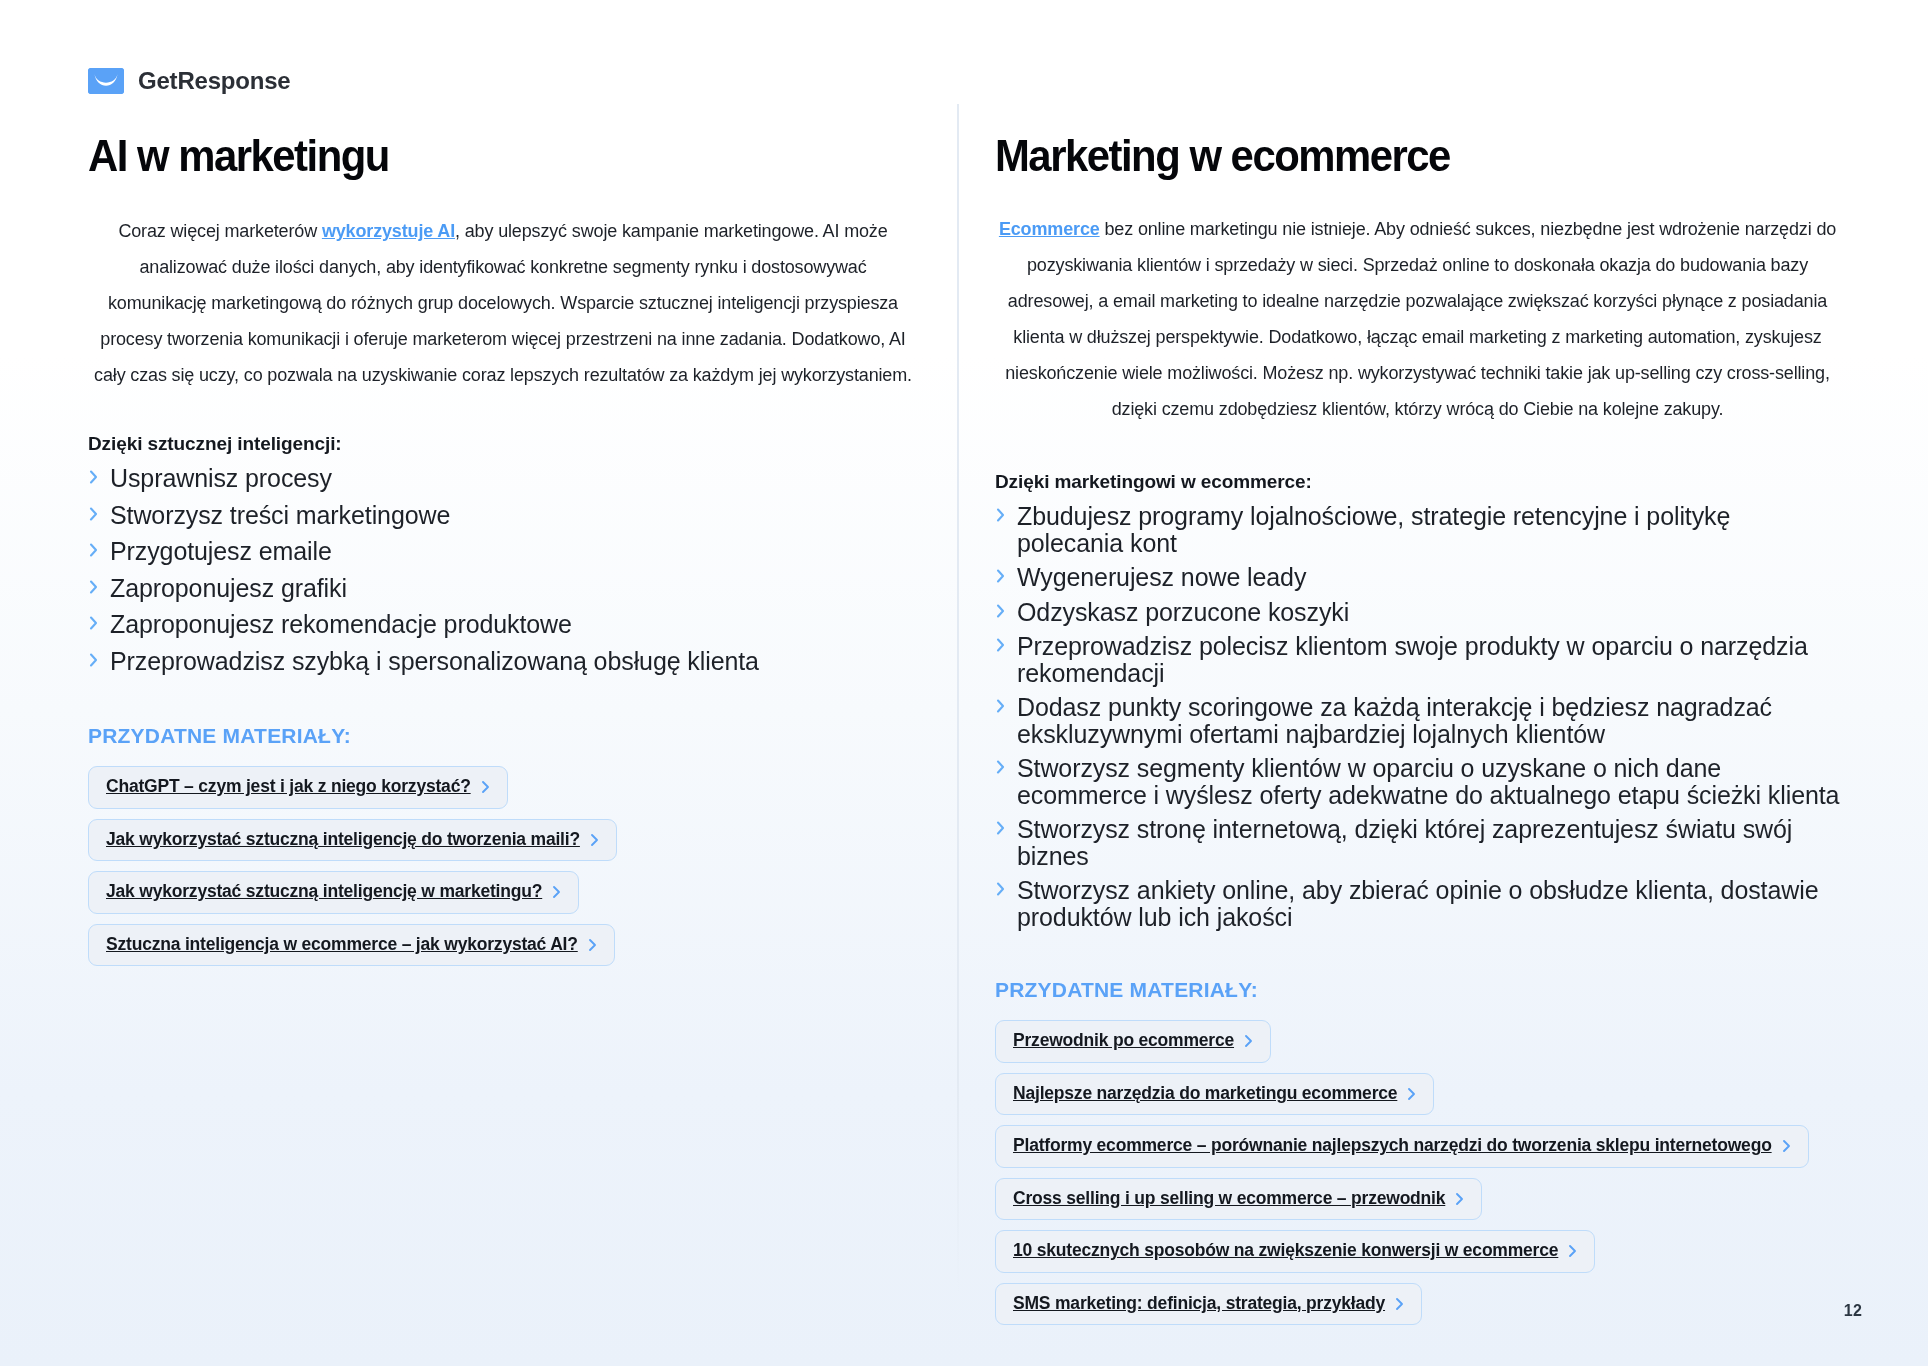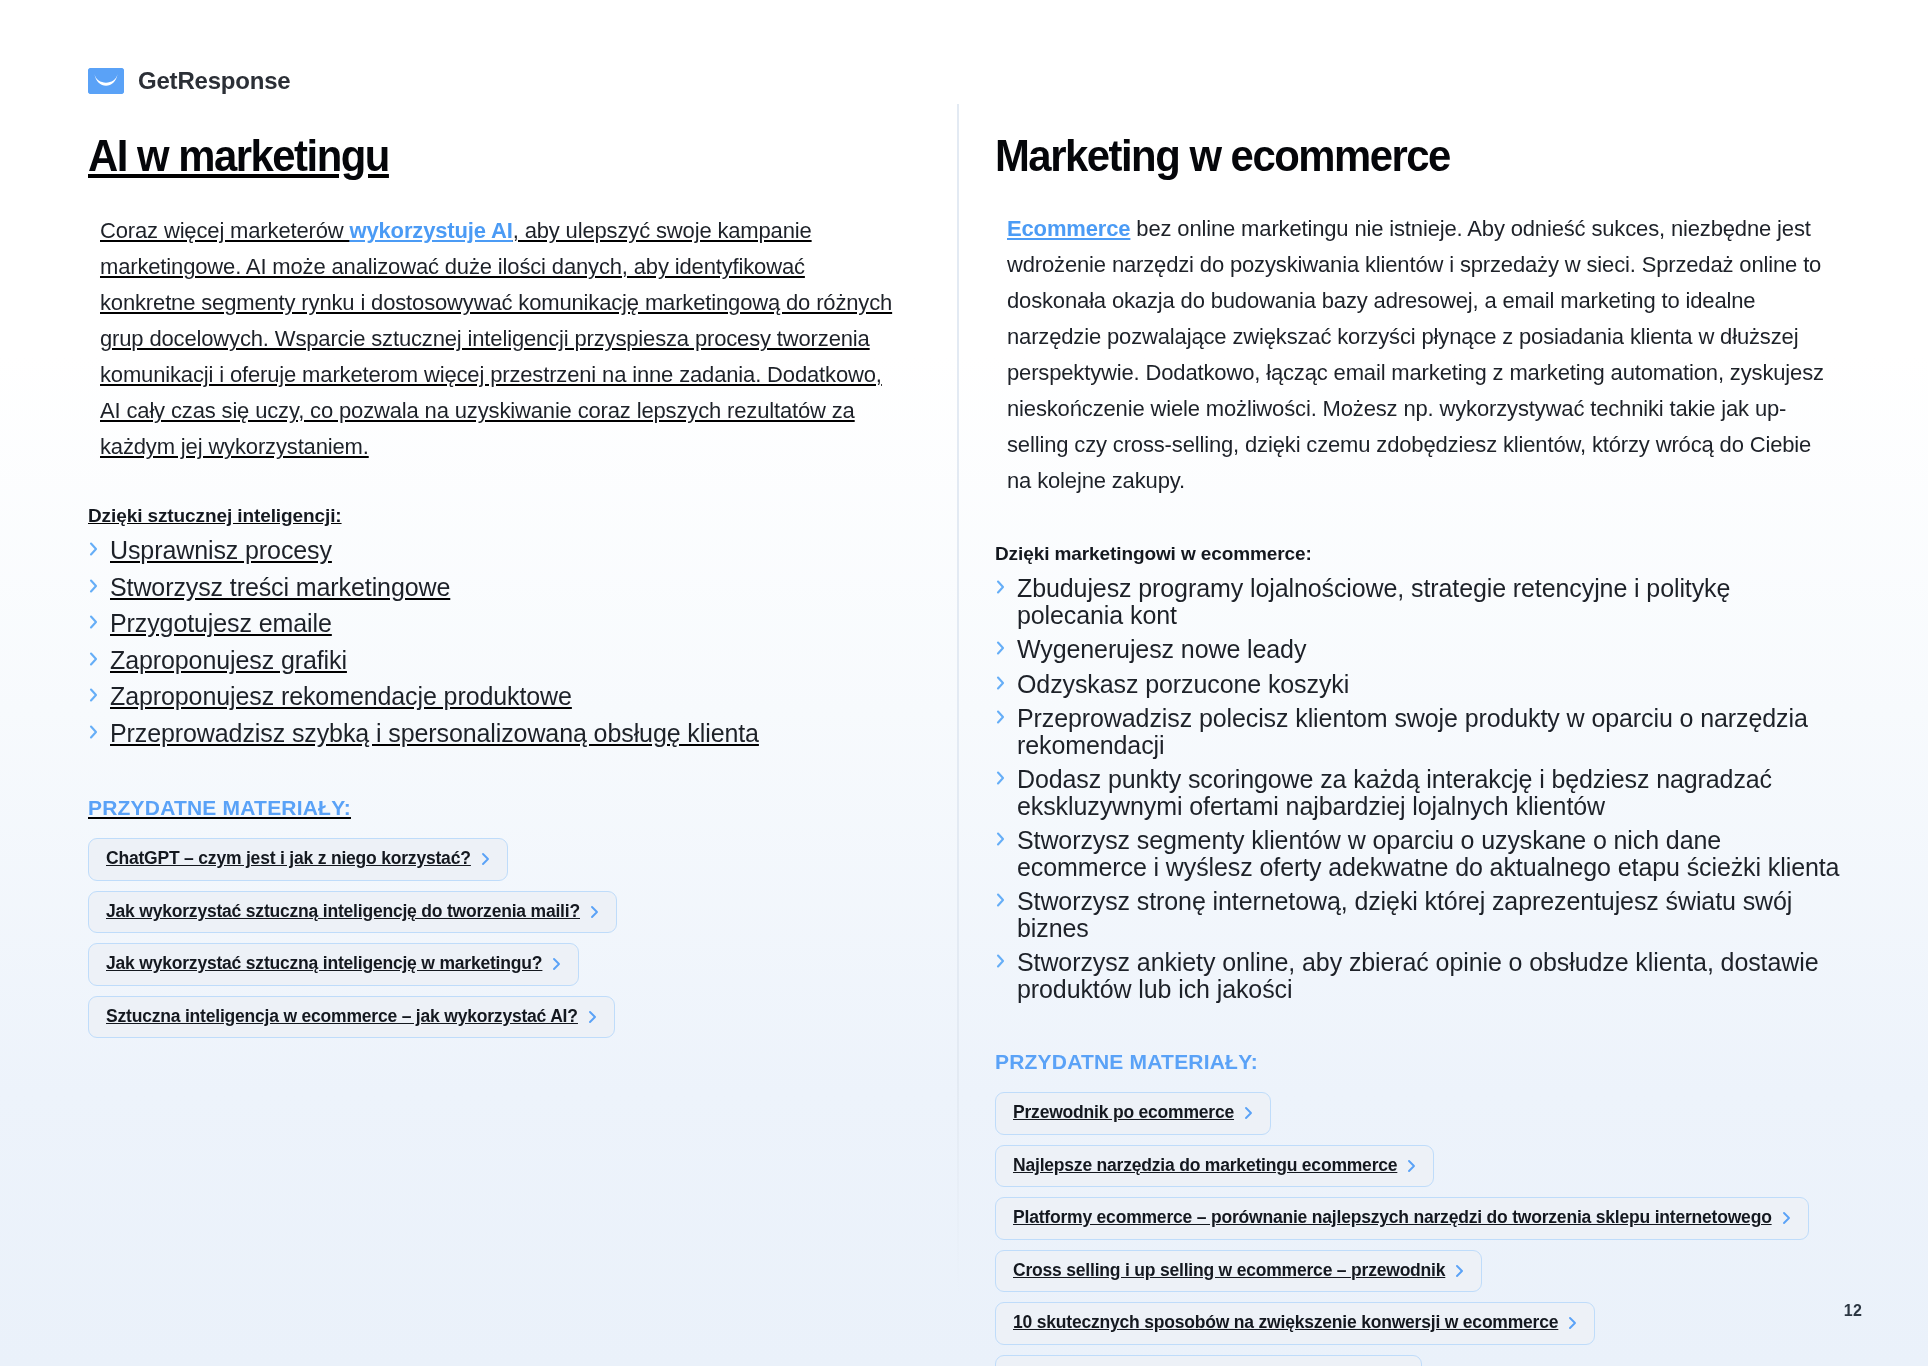--- a/index.html
+++ b/index.html
@@ -53,42 +53,43 @@
     top: 104px;
     width: 1.5px;
     height: 1192px;
     background: linear-gradient(to bottom, #e3eaf3 0%, #e3eaf3 82%, rgba(227,234,243,0) 100%);
   }
 
   .col {
     position: absolute;
     top: 132px;
   }
-  .col-left { left: 88px; width: 830px; text-decoration: underline; }
+  .col-left { left: 88px; width: 830px; }
   .col-right { left: 995px; width: 845px; }
 
   h1.section-title {
     margin: 0 0 34px 0;
     font-family: "Liberation Sans", sans-serif;
     font-size: 45px;
     line-height: 1.05;
     font-weight: 700;
     color: #05060a;
     letter-spacing: -1.6px;
     transform: scaleX(0.93);
     transform-origin: left center;
   }
   .col-right h1.section-title { margin-bottom: 32px; }
 
   p.body-copy {
-    margin: 12px;
-    font-size: 22px;
+    margin: 0;
+    font-size: 18px;
     line-height: 36px;
     color: #1d2128;
     letter-spacing: -0.15px;
+    text-align: center;
   }
   .link-blue {
     color: #4b9bf5;
     font-weight: 700;
   }
 
   .list-head {
     margin: 40px 0 10px 0;
     font-size: 19px;
     font-weight: 700;

